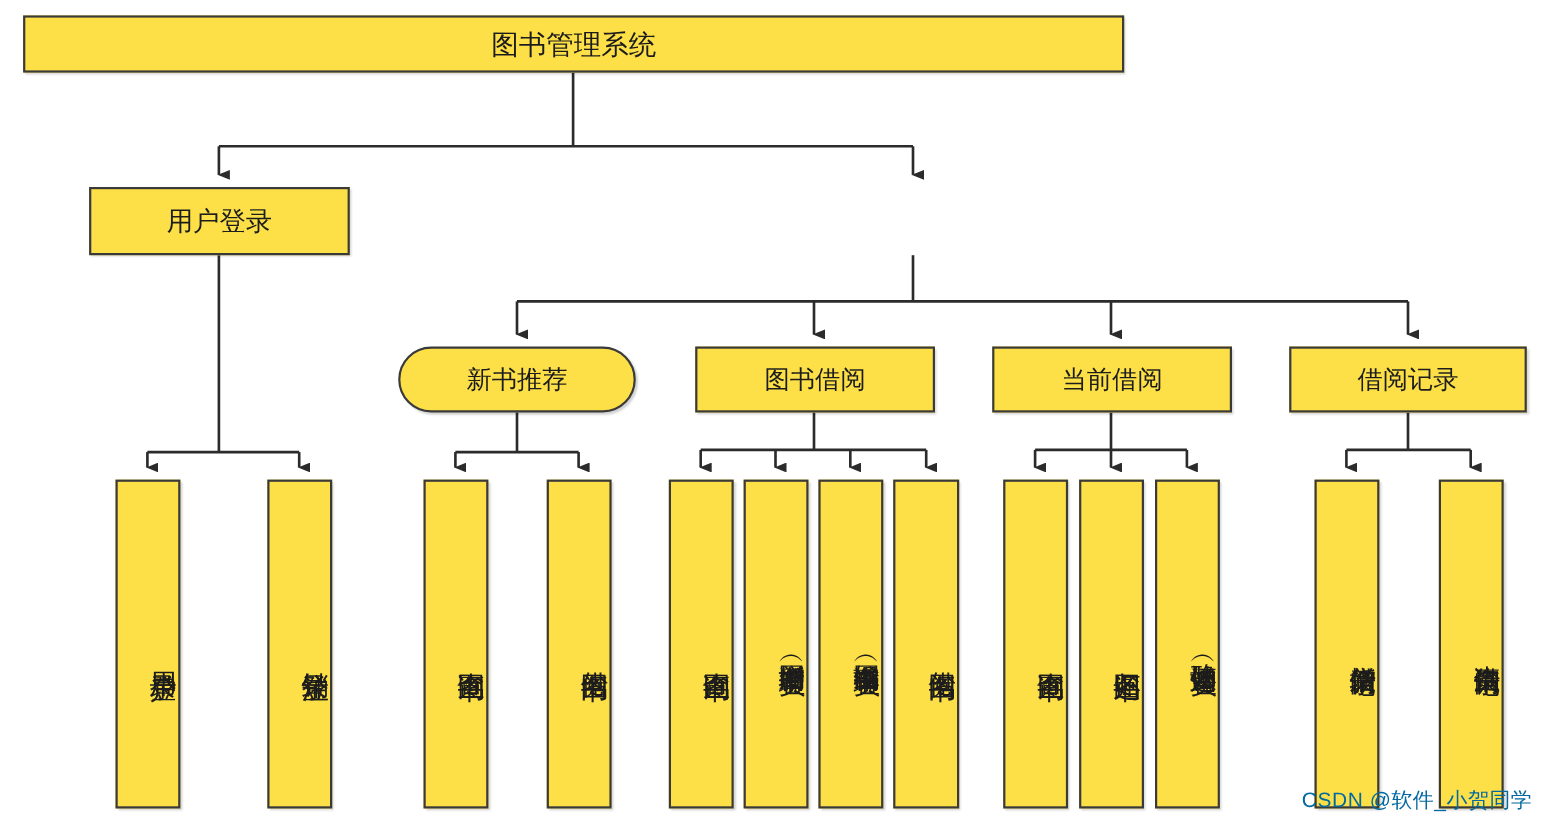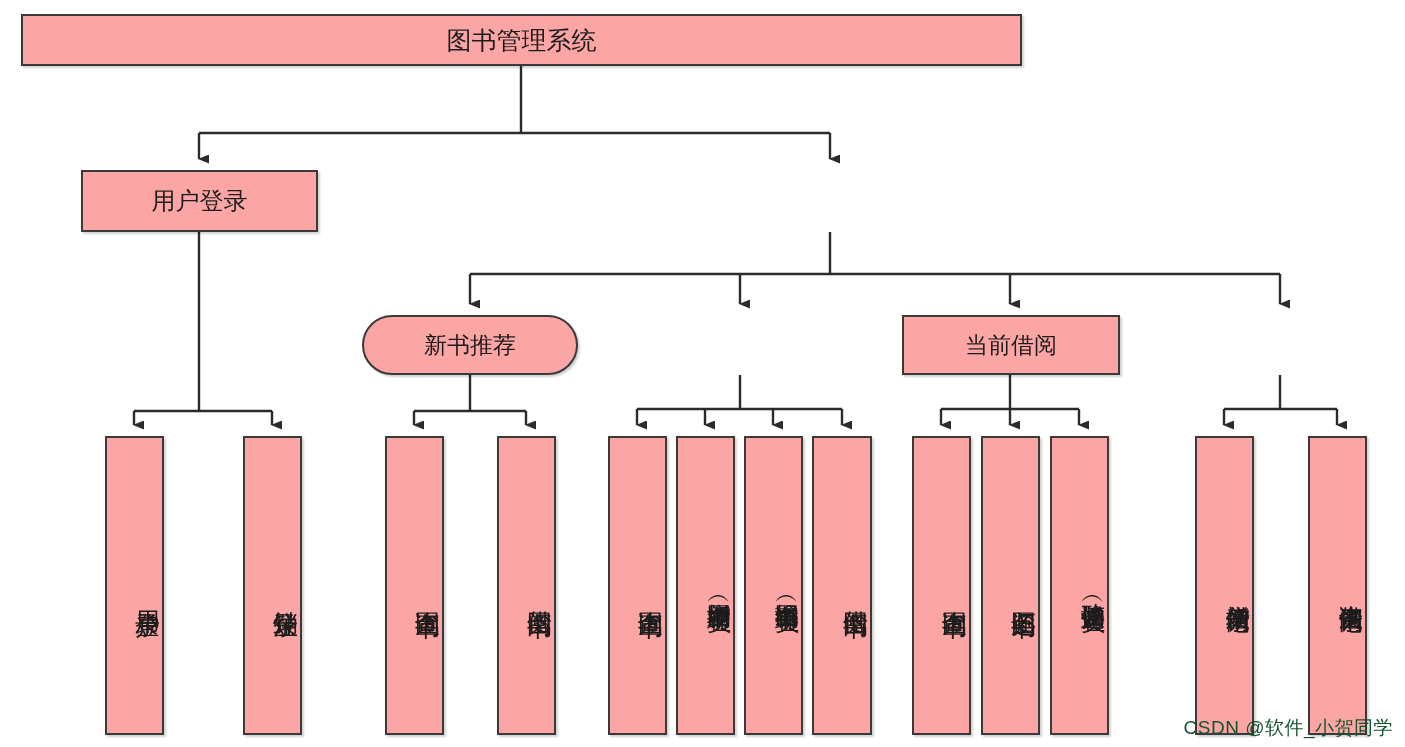--- a/index.html
+++ b/index.html
@@ -15,21 +15,21 @@
     width:1405px;height:747px;
   }
   .svg-layer{
     position:absolute;left:0;top:0;
     width:1405px;height:747px;
     pointer-events:none;
   }
   .node{
     position:absolute;
     box-sizing:border-box;
-    background:#fca5a5;
+    background:#fde047;
     border:2px solid #3a3a3a;
     display:flex;
     align-items:center;
     justify-content:center;
     color:#1c1c1c;
     box-shadow:2px 2px 2px rgba(0,0,0,0.18);
   }
   .node.root{font-size:25px;}
   .node.lvl2{font-size:24px;}
   .node.lvl3{font-size:23px;}
@@ -44,21 +44,21 @@
     padding-top:14px;
     white-space:nowrap;
     overflow:hidden;
   }
   .node.leaf.tall{padding-top:6px;font-size:24px;}
   .watermark{
     position:absolute;
     right:12px;
     bottom:6px;
     font-size:19px;
-    color:#14532d;
+    color:#0369a1;
     letter-spacing:0.5px;
     user-select:none;
     white-space:nowrap;
   }
 </style>
 </head>
 <body>
 
 <div id="diagram">
 
@@ -111,21 +111,23 @@
       <path d="M1337,409 L1337,425" marker-end="url(#arw)"></path>
 
     </g>
   </svg>
 
   <div class="node root" style="left:21px;top:14px;width:1001px;height:52px;">图书管理系统</div>
 
   <div class="node lvl2" style="left:81px;top:170px;width:237px;height:62px;">用户登录</div>
 
   <div class="node lvl3" style="left:362px;top:315px;width:216px;height:60px;border-radius:30px;">新书推荐</div>
+  <div class="node lvl3" style="left:632px;top:315px;width:218px;height:60px;">图书借阅</div>
   <div class="node lvl3" style="left:902px;top:315px;width:218px;height:60px;text-align:center;">当前借阅</div>
+  <div class="node lvl3" style="left:1172px;top:315px;width:216px;height:60px;">借阅记录</div>
 
   <div class="node leaf" style="left:105px;top:436px;width:59px;height:299px;">用户登录</div>
   <div class="node leaf" style="left:243px;top:436px;width:59px;height:299px;">注销登录</div>
 
   <div class="node leaf" style="left:385px;top:436px;width:59px;height:299px;">查询图书</div>
   <div class="node leaf" style="left:497px;top:436px;width:59px;height:299px;">借阅图书</div>
 
   <div class="node leaf" style="left:608px;top:436px;width:59px;height:299px;">查询图书</div>
   <div class="node leaf tall" style="left:676px;top:436px;width:59px;height:299px;">新增图书（管理员）</div>
   <div class="node leaf tall" style="left:744px;top:436px;width:59px;height:299px;">编辑图书（管理员）</div>

